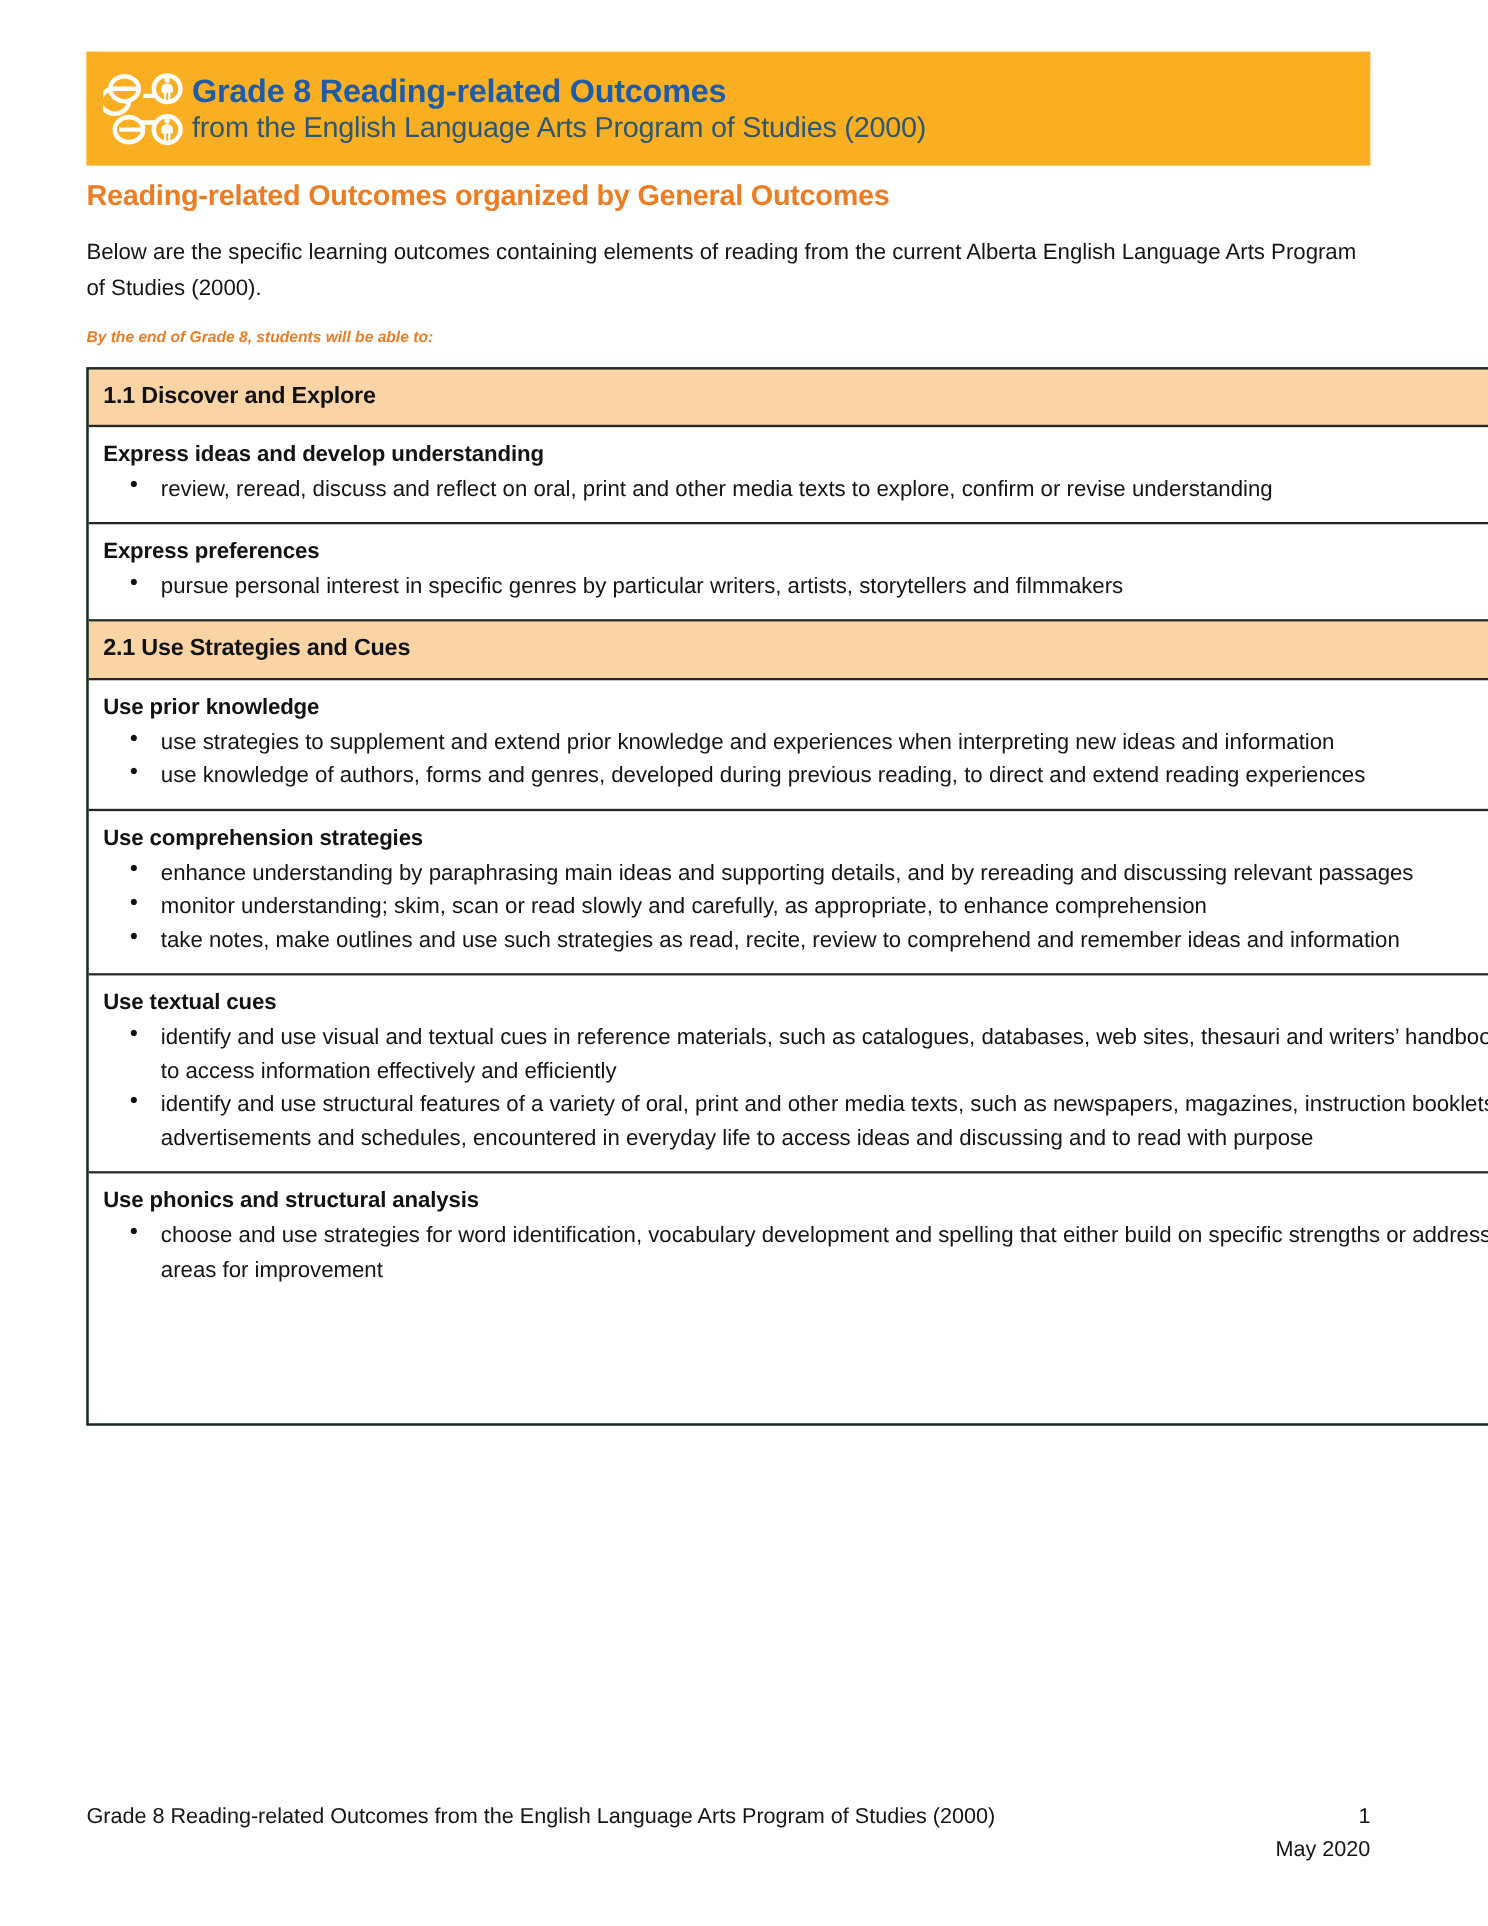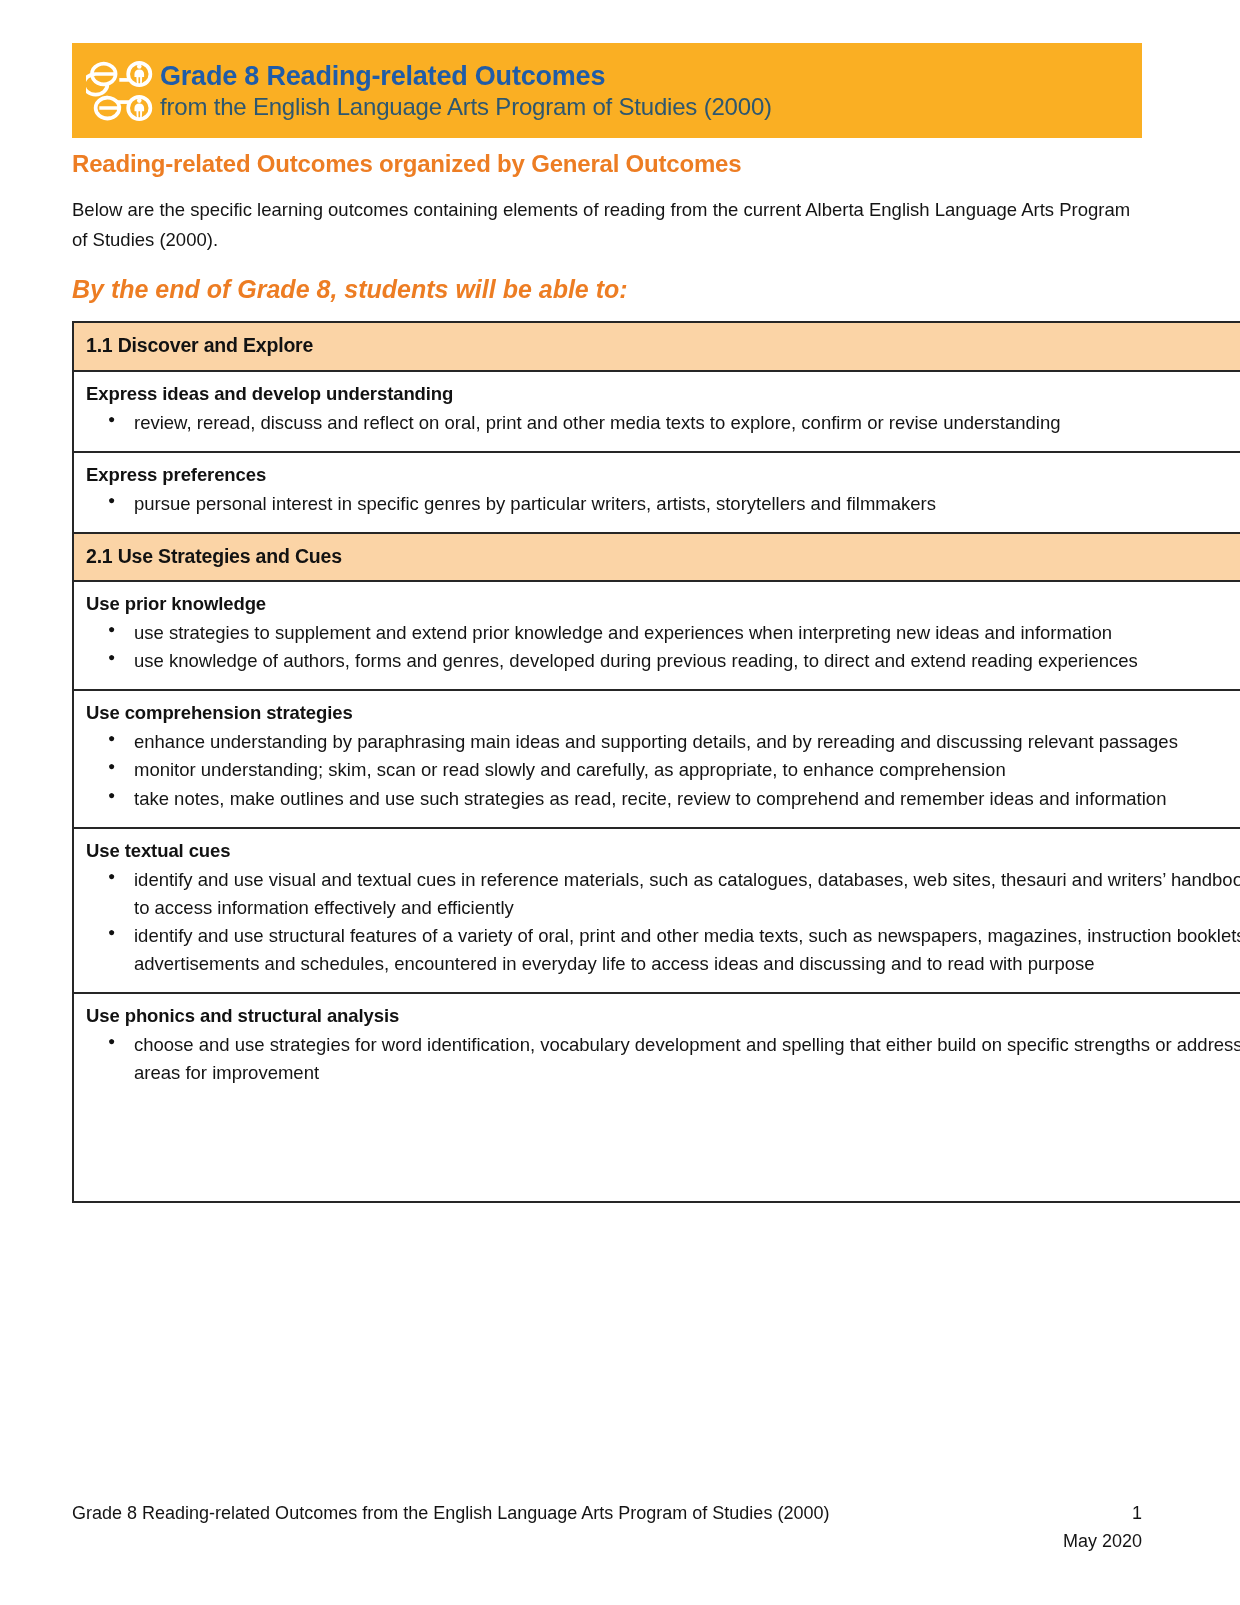--- a/index.html
+++ b/index.html
@@ -80,21 +80,21 @@
 
   .intro-paragraph {
     font-size: 18.5px;
     line-height: 1.62;
     color: #141414;
     margin: 0 0 18px 0;
     max-width: 1068px;
   }
 
   .lead-in {
-    font-size: 25px;
+    font-size: 13px;
     font-weight: bold;
     font-style: italic;
     color: #ED7D23;
     margin: 0 0 16px 0;
     line-height: 1.3;
   }
 
   
   .outcomes-table {
     border: 2px solid #262626;

